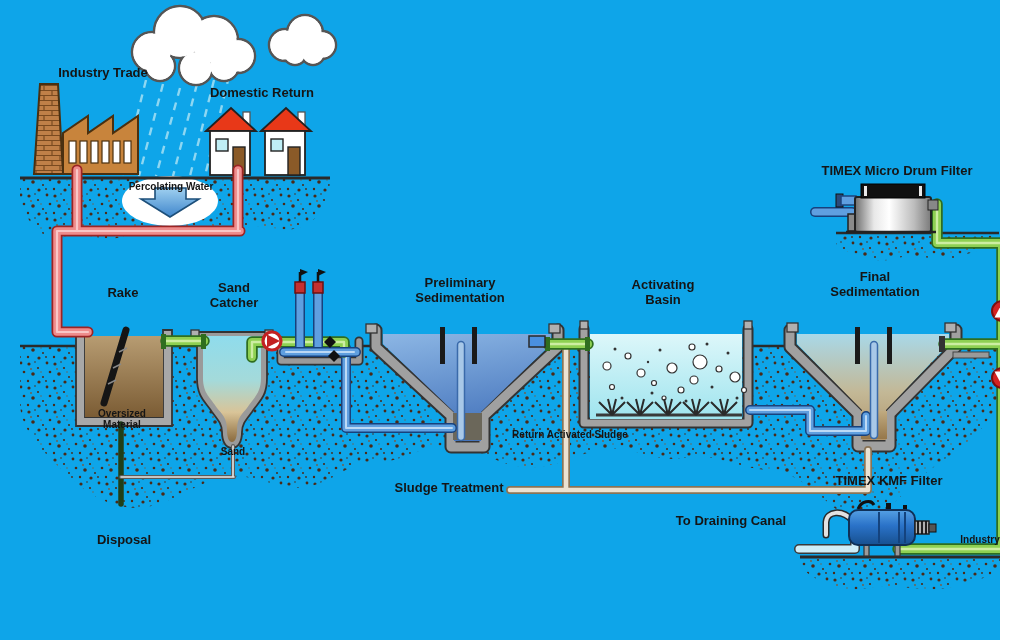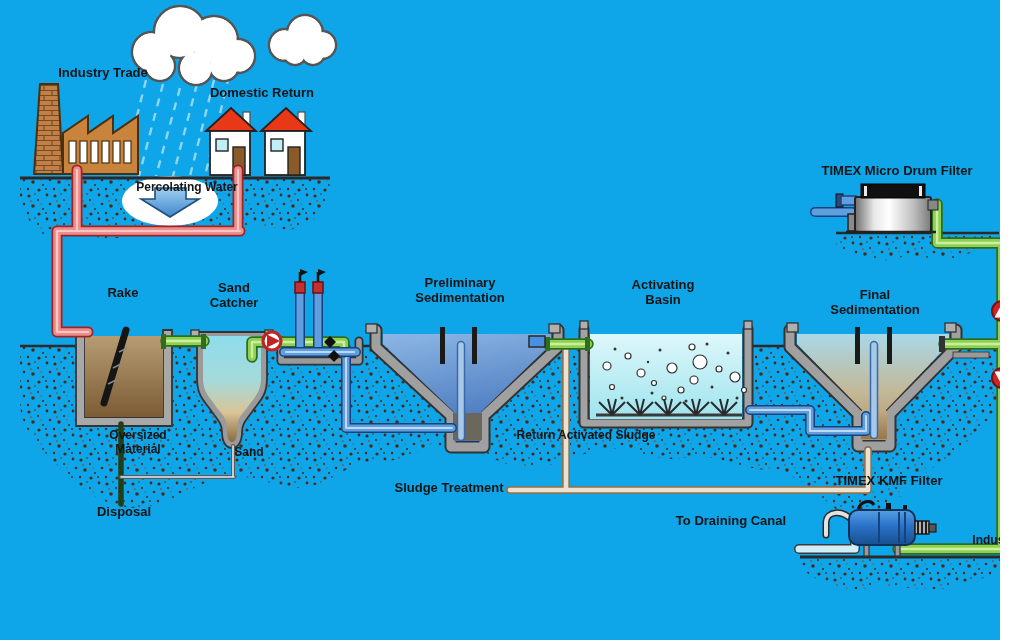--- a/index.html
+++ b/index.html
@@ -1,21 +1,21 @@
 <!DOCTYPE html>
 <html><head>
 <meta charset="utf-8">
 <style>
   html,body{margin:0;padding:0;background:#fff;}
   .wrap{position:relative;width:1000px;height:640px;background:#0ea5e9;overflow:hidden;
         font-family:"Liberation Sans",sans-serif;}
   .wrap svg{position:absolute;left:0;top:0;}
   .lbl{position:absolute;font-weight:700;font-size:13px;color:#151515;line-height:1.13;
        white-space:nowrap;text-align:center;transform:translateX(-50%);}
-  .lbl.sm{font-size:12px;margin-left:16px;}
+  .lbl.sm{font-size:10px;}
   .lbl.two span{display:block;}
   .p{fill:none;stroke-linecap:round;stroke-linejoin:round;}
   .rO{stroke:#9c2424;stroke-width:11;}  .rI{stroke:#ef8c8c;stroke-width:7.5;} .rH{stroke:#f9c6c6;stroke-width:2.2;}
   .gO{stroke:#2f6e1f;stroke-width:11.5;}.gI{stroke:#8ed052;stroke-width:8;}   .gH{stroke:#cdeda2;stroke-width:2.4;}
   .bO{stroke:#17417d;stroke-width:10;}  .bI{stroke:#5f9fe0;stroke-width:7;}   .bH{stroke:#bcd9f5;stroke-width:2;}
   .tO{stroke:#8a7456;stroke-width:8;}   .tI{stroke:#ece2d2;stroke-width:4.6;}
   .cO{stroke:#3a3a3a;stroke-width:10;}  .cI{stroke:#cfeef8;stroke-width:7;}
   .lO{stroke:#3a6aaa;stroke-width:8.5;} .lI{stroke:#a8c8e8;stroke-width:5.5;}
   .dO{stroke:#203f18;stroke-width:5.5;}
   .sO{stroke:#5a5a5a;stroke-width:4;}   .sI{stroke:#e8e8e8;stroke-width:1.6;}
@@ -385,29 +385,29 @@
       <span>Catcher</span>
 </div>
 <div class="lbl two" style="left:460px;top:276px">
   <span>Preliminary</span>
       <span>Sedimentation</span>
 </div>
 <div class="lbl two" style="left:663px;top:278px">
   <span>Activating</span>
       <span>Basin</span>
 </div>
-<div class="lbl two" style="left:875px;top:288px">
+<div class="lbl two" style="left:875px;top:270px">
   <span>Final</span>
       <span>Sedimentation</span>
 </div>
 <div class="lbl" style="left:897px;top:164px">TIMEX Micro Drum Filter</div>
-<div class="lbl two sm" style="left:122px;top:429px">
+<div class="lbl two sm" style="left:122px;top:408px">
   <span>Oversized</span>
       <span>Material</span>
 </div>
 <div class="lbl sm" style="left:233px;top:446px">Sand</div>
-<div class="lbl" style="left:124px;top:505px">Disposal</div>
+<div class="lbl" style="left:124px;top:533px">Disposal</div>
 <div class="lbl" style="left:449px;top:481px">Sludge Treatment</div>
 <div class="lbl sm" style="left:570px;top:429px">Return Activated Sludge</div>
 <div class="lbl" style="left:889px;top:474px">TIMEX KMF Filter</div>
 <div class="lbl" style="left:731px;top:514px">To Draining Canal</div>
 <div class="lbl sm" style="left:980px;top:534px">Industry</div>
 </div>
 
 </body></html>

